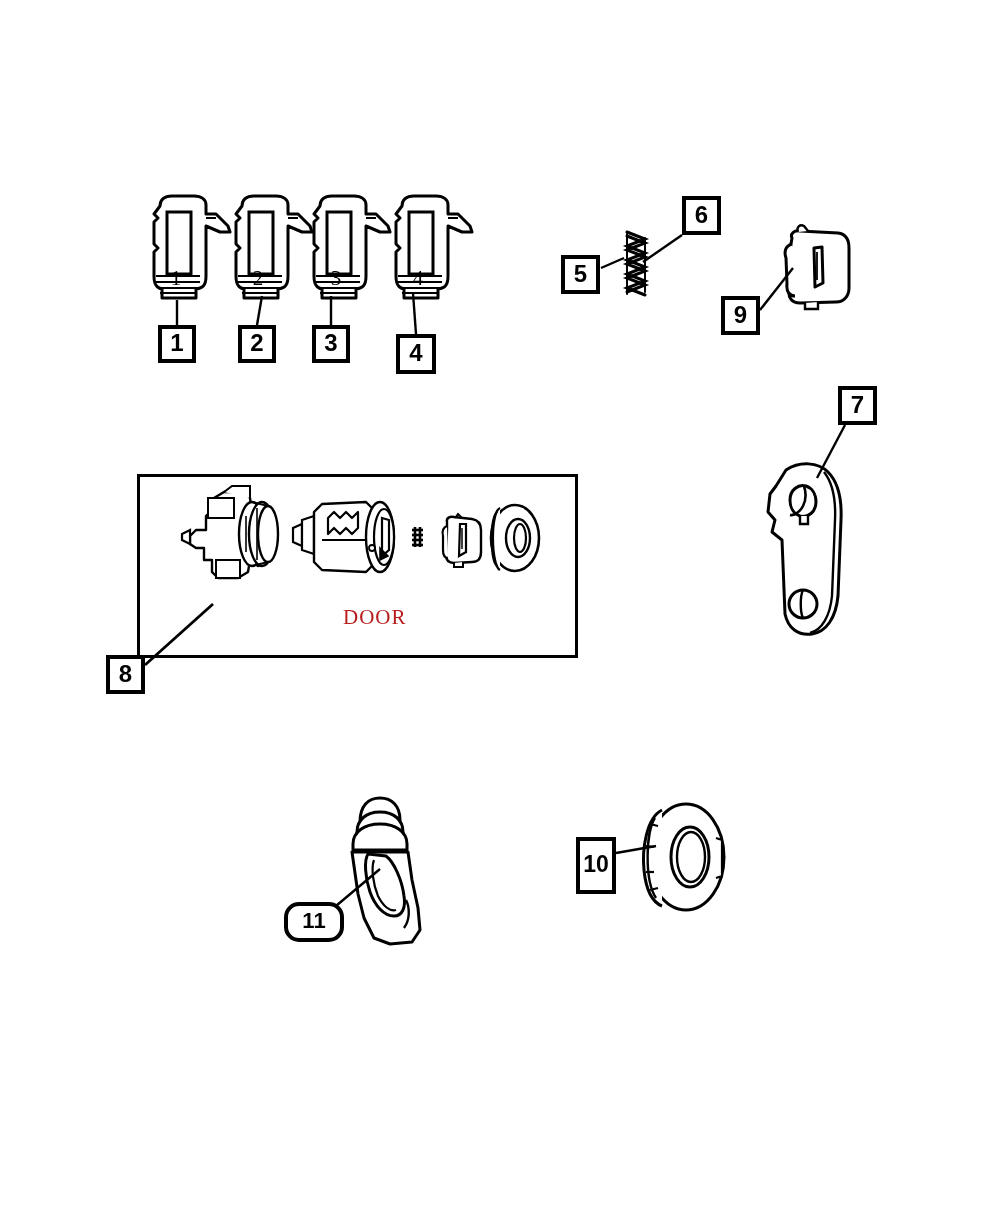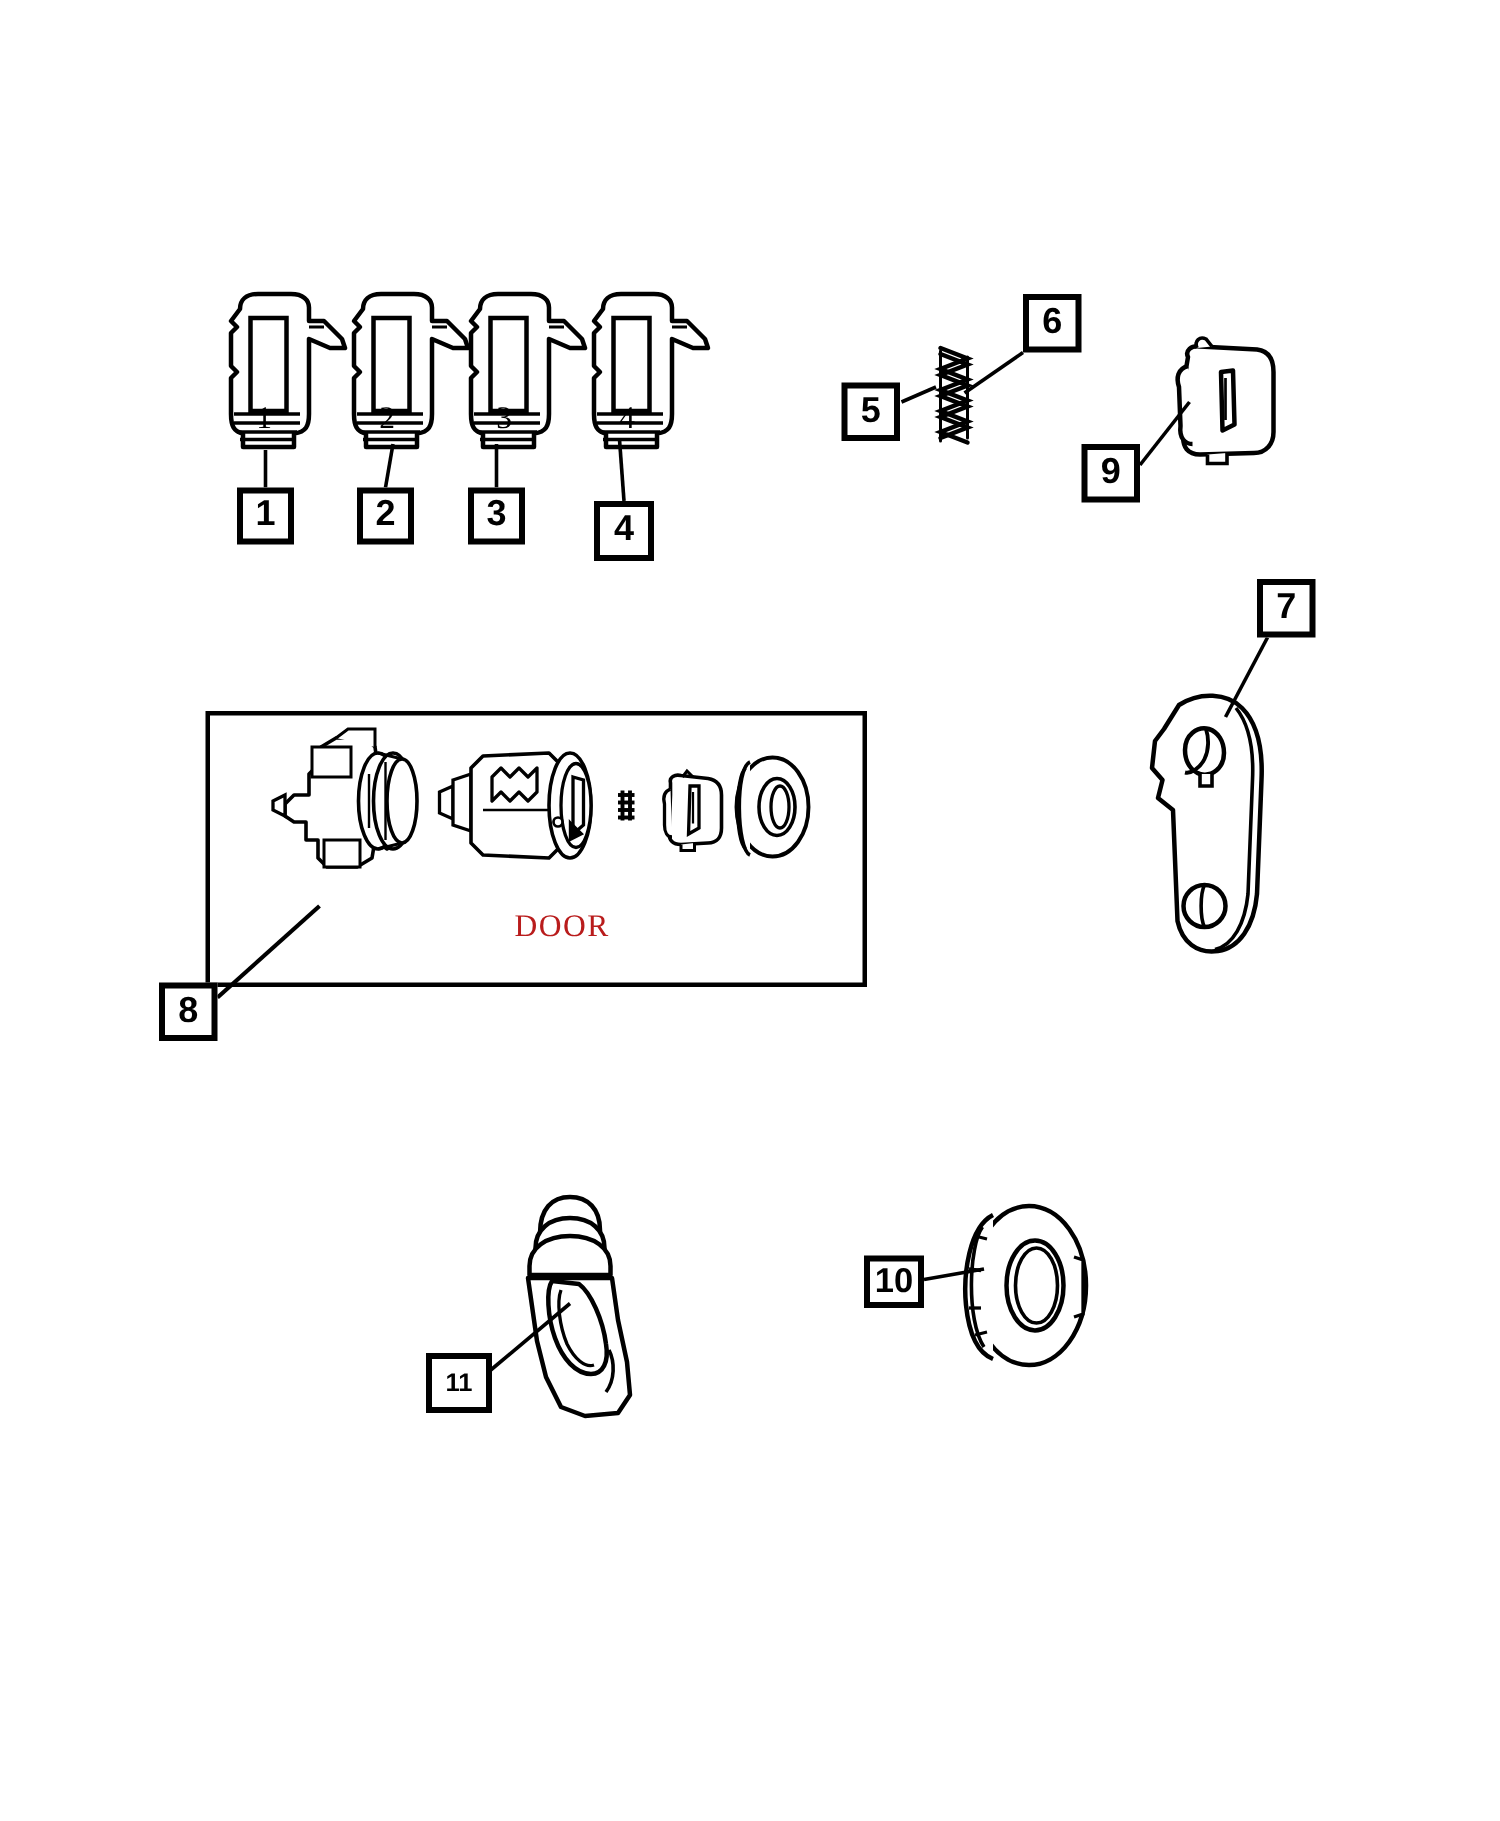--- a/index.html
+++ b/index.html
@@ -290,21 +290,21 @@
   </div>
 
   <div class="callout" style="left:106px; top:655px; width:39px; height:39px; font-size:24px;">
     <span class="callout-num">8</span>
   </div>
 
   <div class="callout" style="left:721px; top:296px; width:39px; height:39px; font-size:24px;">
     <span class="callout-num">9</span>
   </div>
 
-  <div class="callout" style="left:576px; top:837px; width:40px; height:35px; font-size:23px;">
+  <div class="callout" style="left:576px; top:837px; width:40px; height:57px; font-size:23px;">
     <span class="callout-num">10</span>
   </div>
 
-  <div class="callout" style="left:284px; top:902px; width:44px; height:40px; font-size:17px;">
+  <div class="callout" style="left:284px; top:902px; width:60px; height:40px; font-size:22px;border-radius:15px;">
     <span class="callout-num">11</span>
   </div>
 
 </div>
 
 </body></html>

